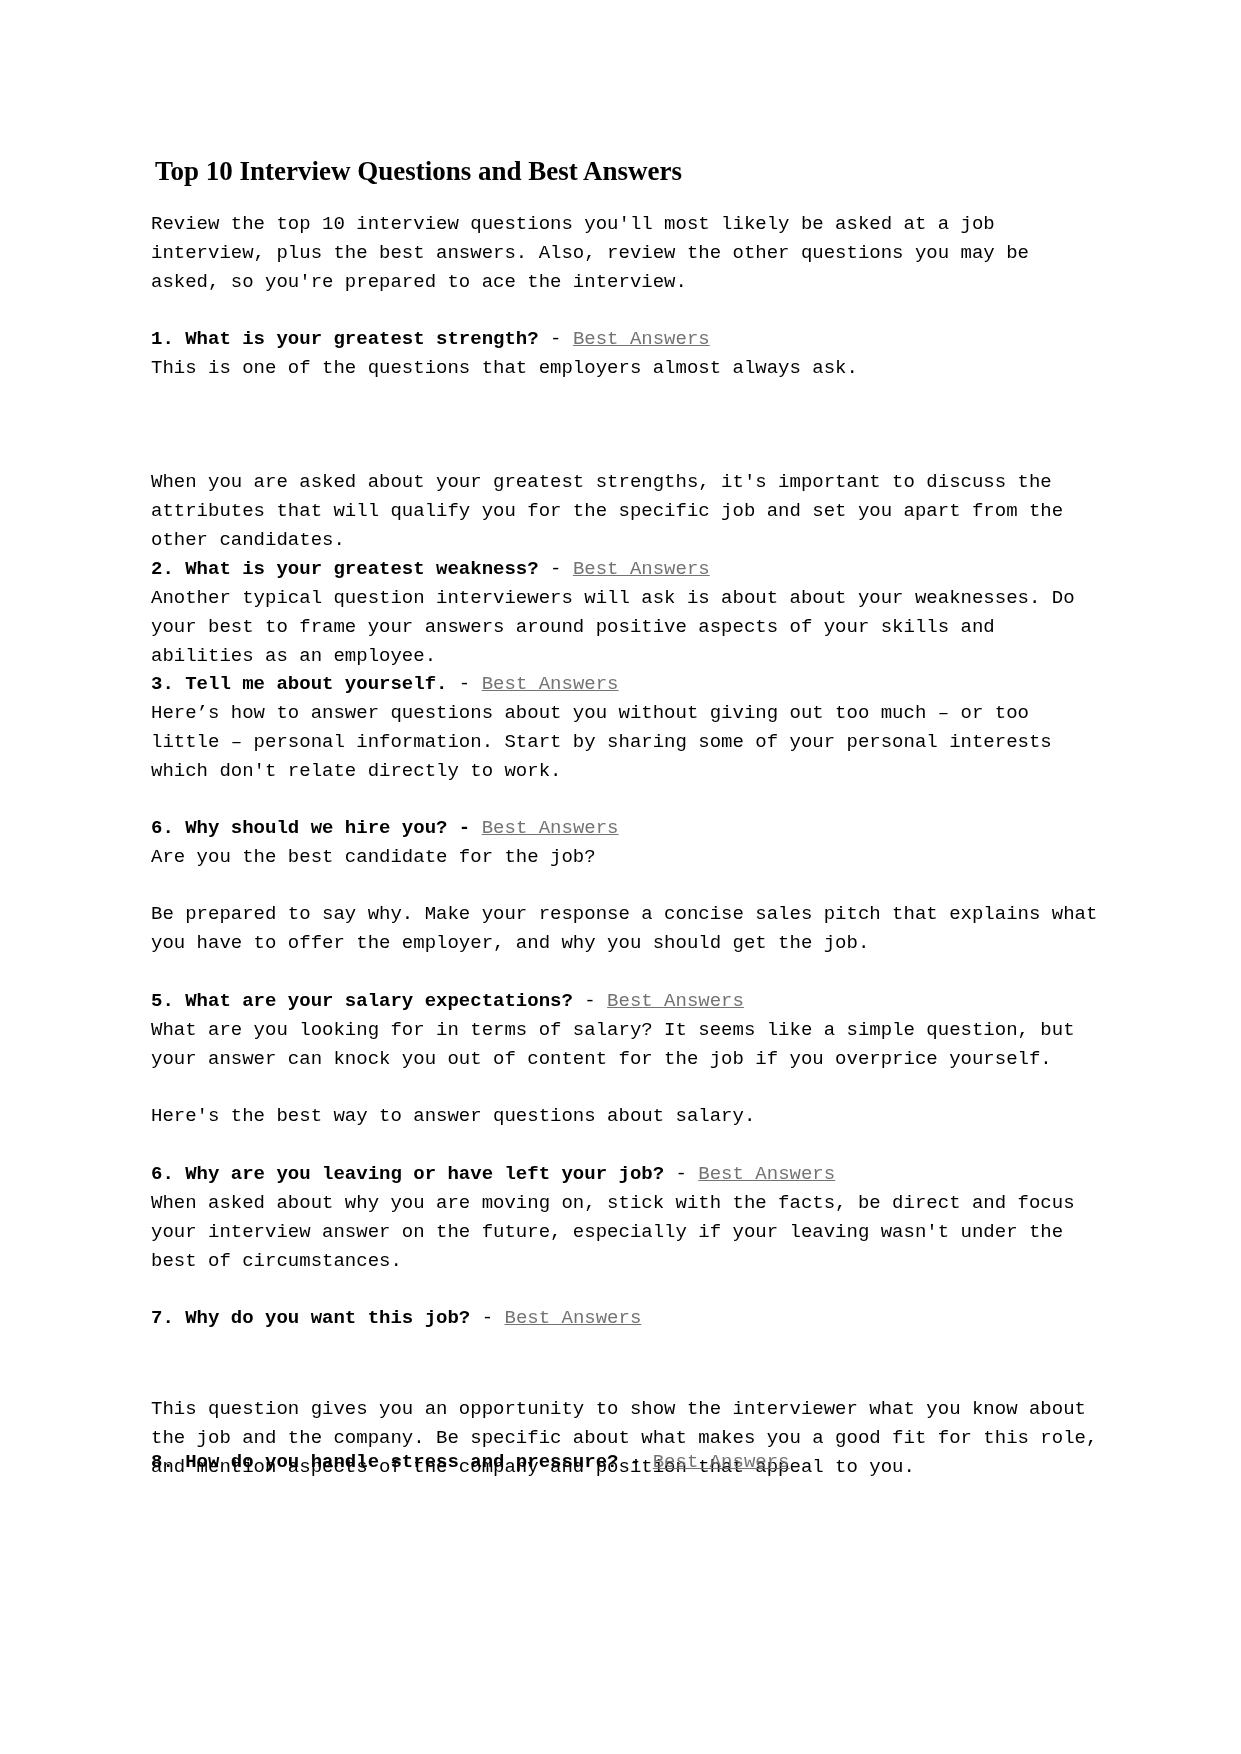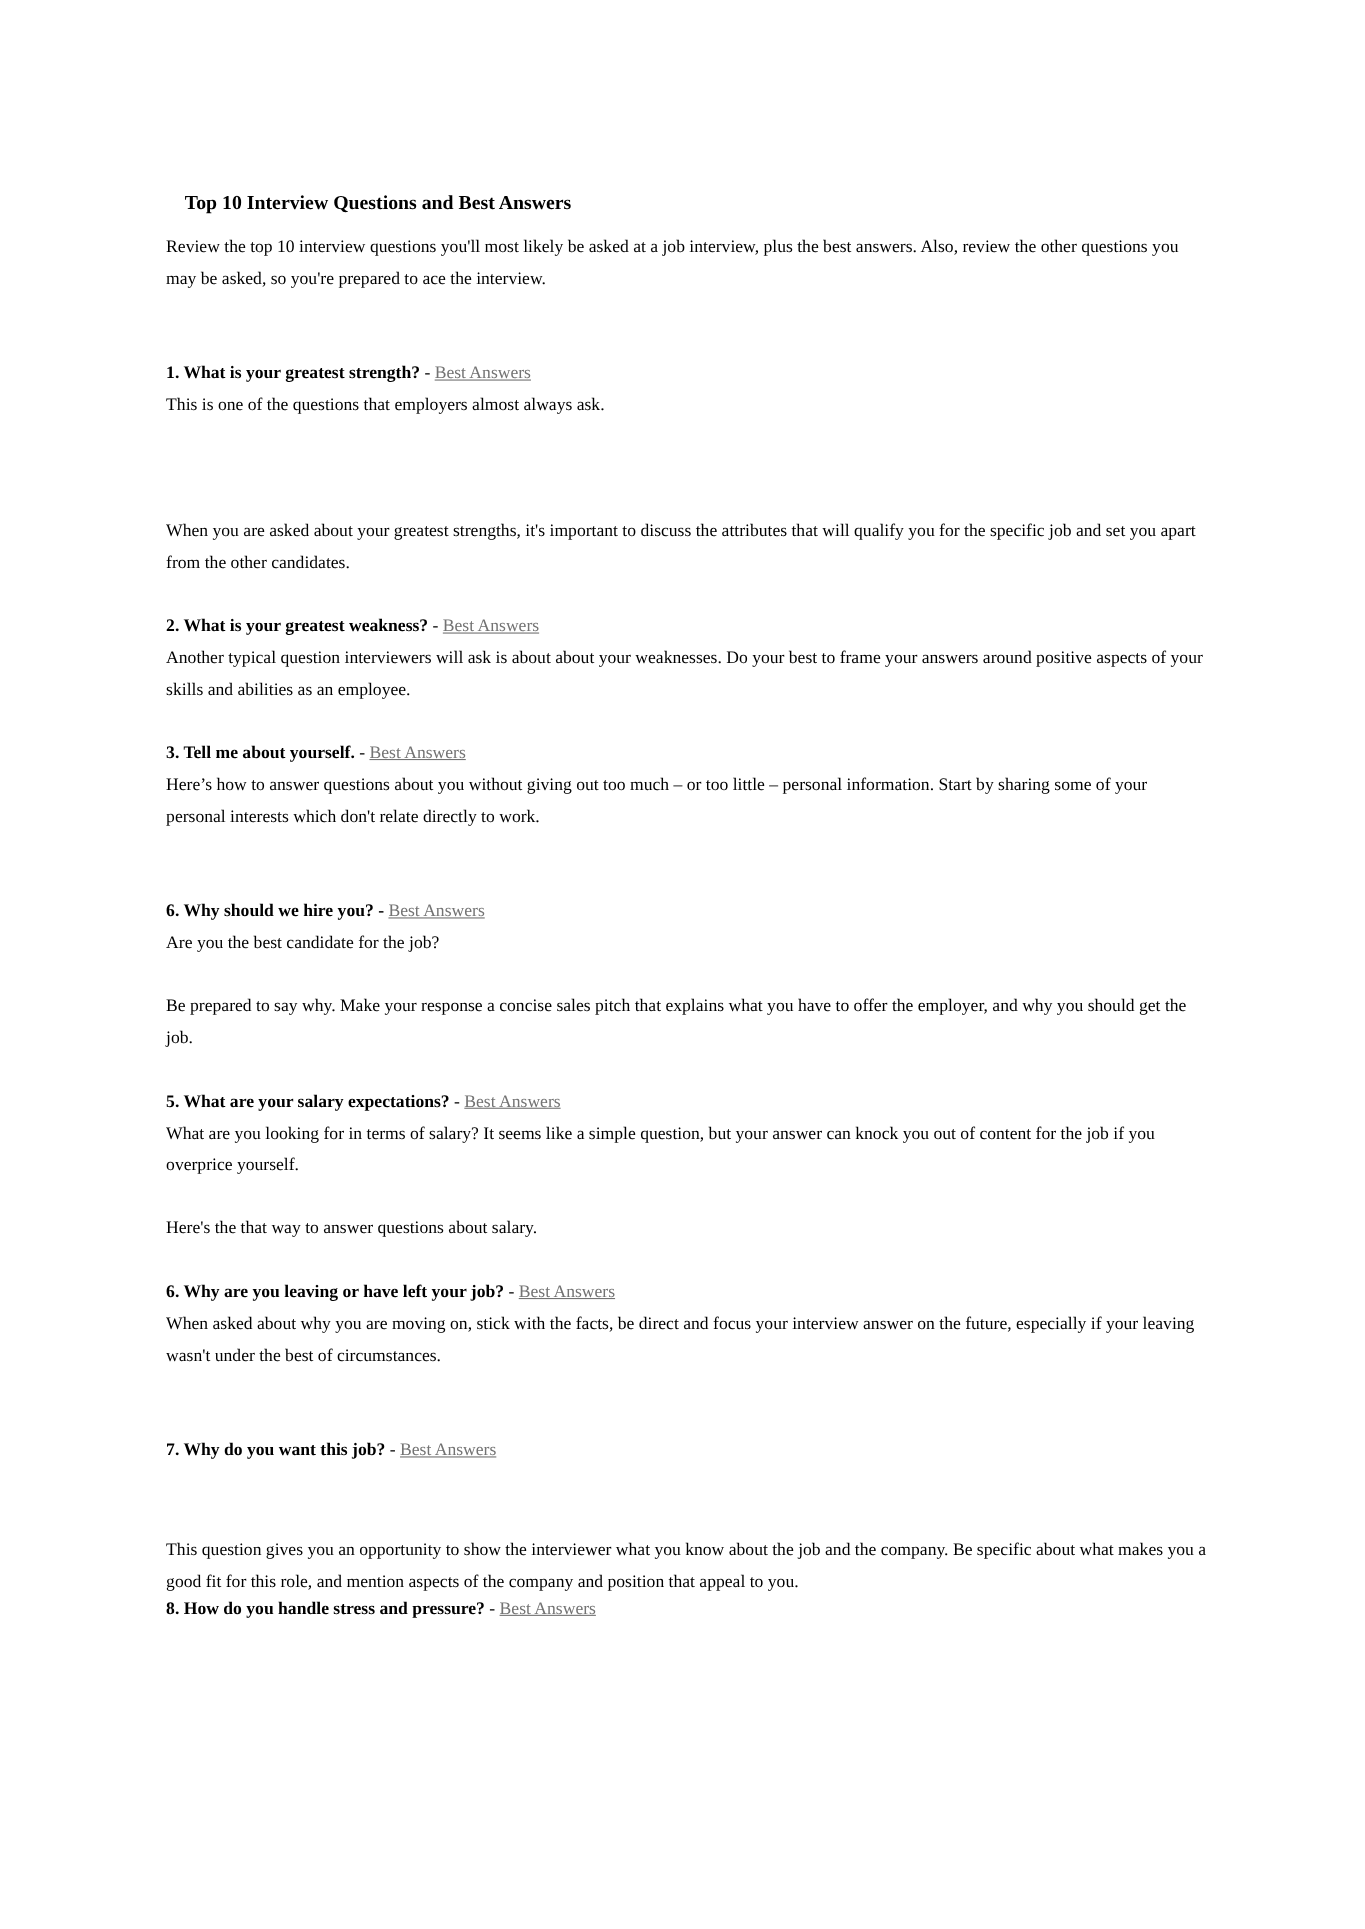--- a/index.html
+++ b/index.html
@@ -1,20 +1,20 @@
 <!DOCTYPE html>
 <html><head>
 <meta charset="utf-8">
 <style>
   html, body { margin:0; padding:0; background:#ffffff; }
   body { width:1241px; height:1754px; position:relative; overflow:hidden;
          font-family:"Liberation Serif", "DejaVu Serif", serif; color:#000; }
   .page { position:absolute; left:0; top:0; width:1241px; height:1754px; background:#fff; }
-  .blk { position:absolute; left:151px; width:950px; font-size:16px; line-height:29px; margin:0; }
-  .title { position:absolute; left:151px; top:150px; font-size:18px; font-weight:bold; margin:17px; line-height:34px; }
+  .blk { position:absolute; left:151px; width:950px; font-size:19px; line-height:29px; margin:0;font-family:Liberation Mono, monospace; }
+  .title { position:absolute; left:151px; top:150px; font-size:27px; font-weight:bold; margin:4px; line-height:34px; }
   .q { font-weight:bold; }
   a.link { color:#737373; text-decoration:underline; }
 </style>
 </head>
 <body>
 
 <div class="page">
 
   <h1 class="title">Top 10 Interview Questions and Best Answers</h1>
 
@@ -29,21 +29,21 @@
 
   <p class="blk" style="top:670px"><span class="q">3. Tell me about yourself.</span><span> - </span><a class="link" href="#">Best Answers</a></p>
   <p class="blk" style="top:699px">Here’s how to answer questions about you without giving out too much – or too little – personal information. Start by sharing some of your personal interests which don't relate directly to work.</p>
 
   <p class="blk" style="top:814px"><span class="q">6. Why should we hire you? -</span><span> </span><a class="link" href="#">Best Answers</a></p>
   <p class="blk" style="top:843px">Are you the best candidate for the job?</p>
   <p class="blk" style="top:900px">Be prepared to say why.  Make your response a concise sales pitch that explains what you have to offer the employer, and why you should get the job.</p>
 
   <p class="blk" style="top:987px"><span class="q">5. What are your salary expectations?</span><span> - </span><a class="link" href="#">Best Answers</a></p>
   <p class="blk" style="top:1016px">What are you looking for in terms of salary? It seems like a simple question, but your answer can knock you out of content for the job if you overprice yourself.</p>
-  <p class="blk" style="top:1102px">Here's the that way to answer questions about salary.</p>
+  <p class="blk" style="top:1102px">Here's the best way to answer questions about salary.</p>
 
   <p class="blk" style="top:1160px"><span class="q">6. Why are you leaving or have left your job?</span><span> - </span><a class="link" href="#">Best Answers</a></p>
   <p class="blk" style="top:1189px">When asked about why you are moving on, stick with the facts, be direct and focus your interview answer on the future, especially if your leaving wasn't under the best of circumstances.</p>
 
   <p class="blk" style="top:1304px"><span class="q">7. Why do you want this job?</span><span> - </span><a class="link" href="#">Best Answers</a></p>
   <p class="blk" style="top:1395px">This question gives you an opportunity to show the interviewer what you know about the job and the company. Be specific about what makes you a good fit for this role, and mention aspects of the company and position that appeal to you.</p>
 
   <p class="blk" style="top:1448px"><span class="q">8. How do you handle stress and pressure?</span><span> - </span><a class="link" href="#">Best Answers</a></p>
 
 </div>

